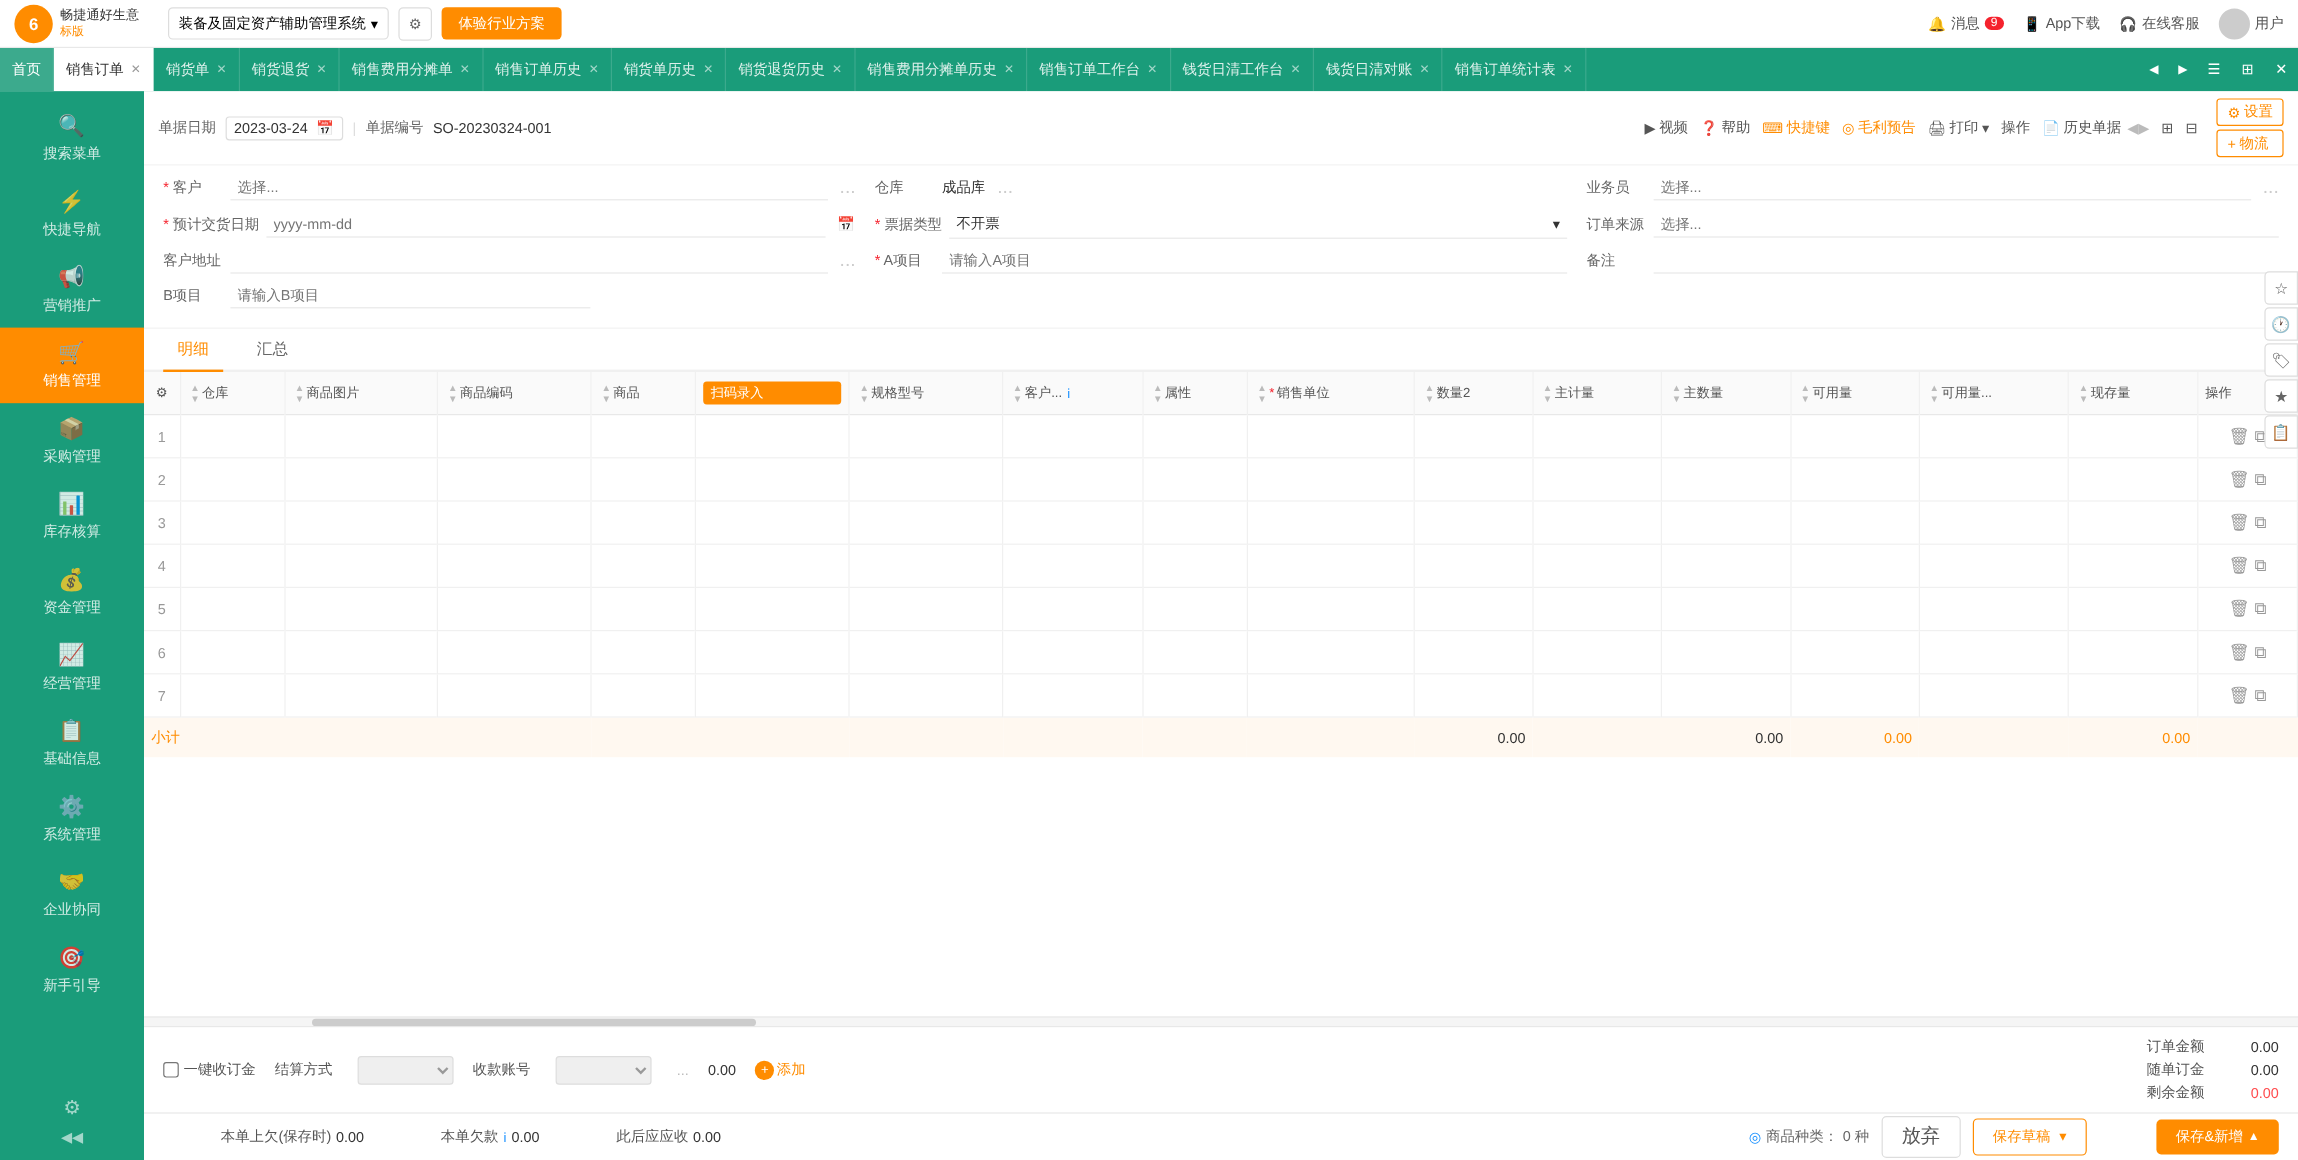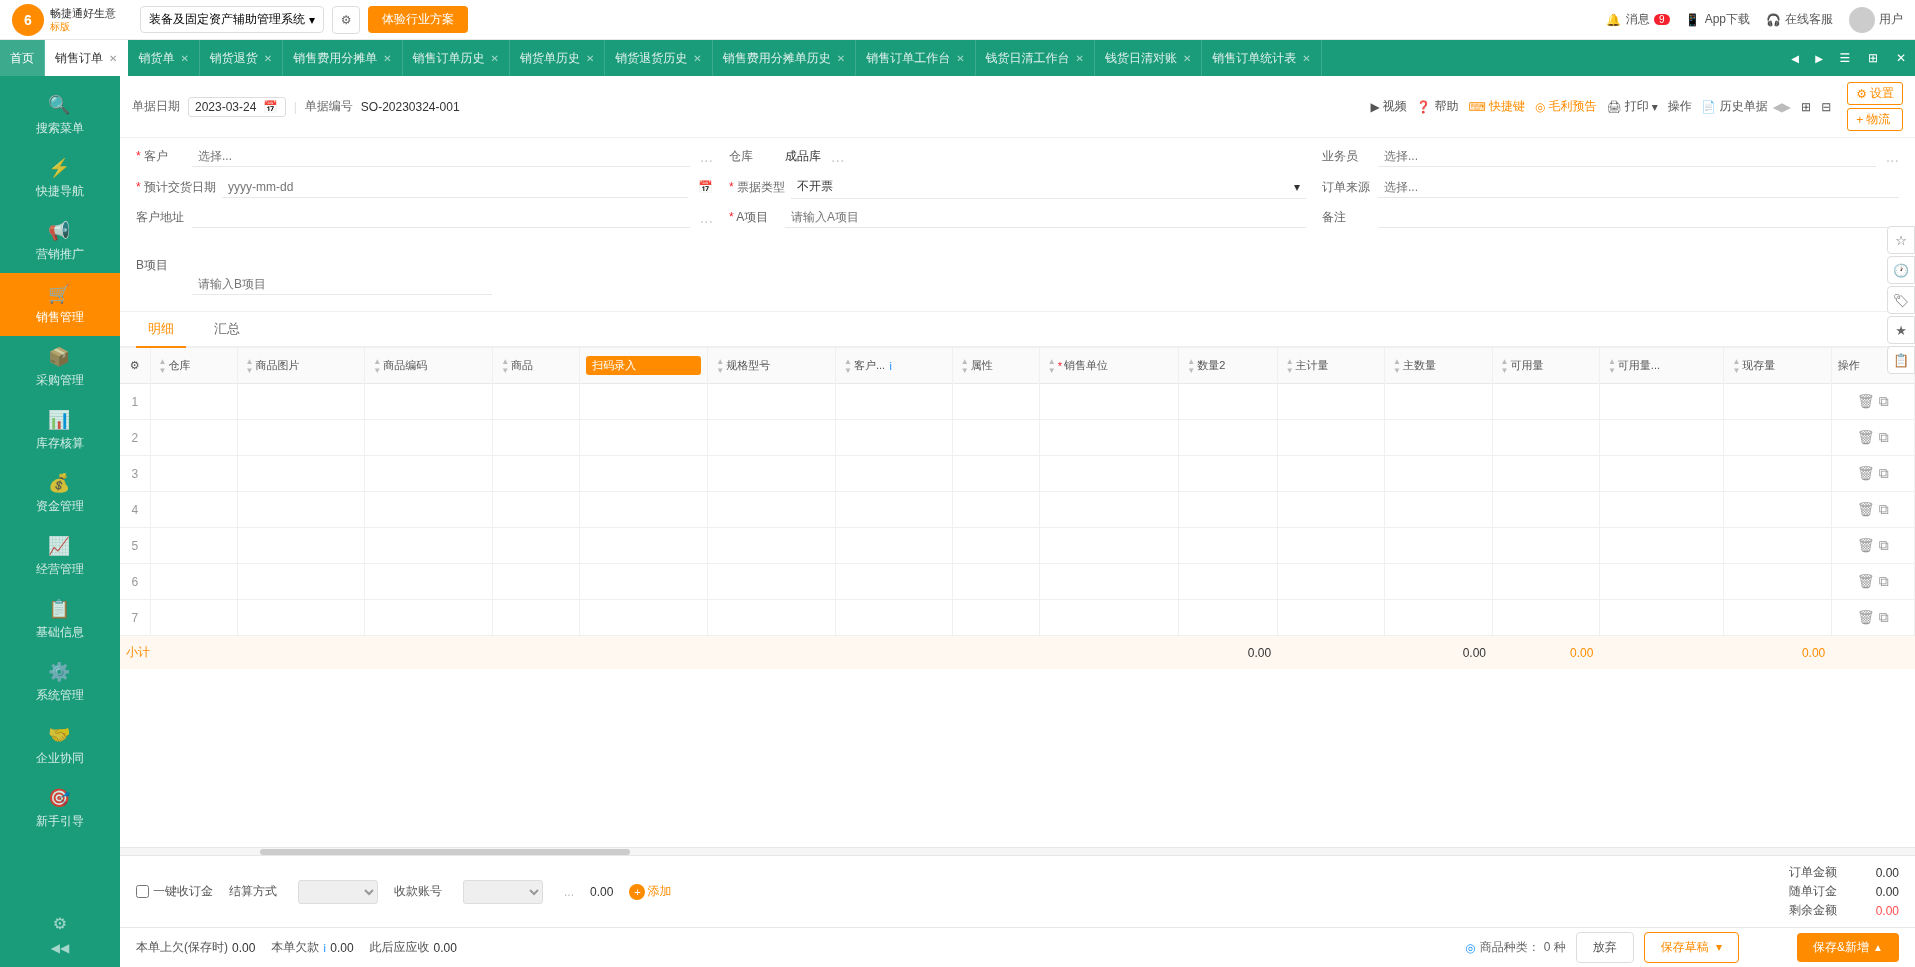--- a/index.html
+++ b/index.html
@@ -530,36 +530,37 @@
       align-items: center;
       padding: 0 16px;
       gap: 16px;
       font-size: 12px;
       color: #555;
     }
     .status-item {
       display: flex;
       align-items: center;
       gap: 4px;
+      margin-left: 48px;
     }
     .status-value { color: #333; font-weight: 500; }
     .status-right {
       margin-left: auto;
       display: flex;
       align-items: center;
       gap: 10px;
     }
     .btn-discard {
       padding: 6px 16px;
       border: 1px solid #ddd;
       border-radius: 4px;
       background: #fff;
       color: #555;
       cursor: pointer;
-      font-size: 12px;
+      font-size: 16px;
     }
     .btn-save-draft {
       padding: 6px 16px;
       border: 1px solid #ff8c00;
       border-radius: 4px;
       background: #fff;
       color: #ff8c00;
       cursor: pointer;
       font-size: 12px;
     }
@@ -877,21 +878,21 @@
           </div>
           <div class="form-field">
             <span class="field-label">备注</span>
             <input class="field-input" type="text" placeholder="" style="">
           </div>
         </div>
 
         <div class="form-row">
           <div class="form-field">
             <span class="field-label">B项目</span>
-            <input class="field-input" type="text" style="max-width: 300px; margin-top: 38px;" placeholder="请输入B项目">
+            <input class="field-input" type="text" style="max-width: 300px;" placeholder="请输入B项目">
           </div>
         </div>
       </div>
 
       <div class="detail-tabs">
         <div class="detail-tab active">明细</div>
         <div class="detail-tab">汇总</div>
       </div>
 
       <div class="table-wrapper">

